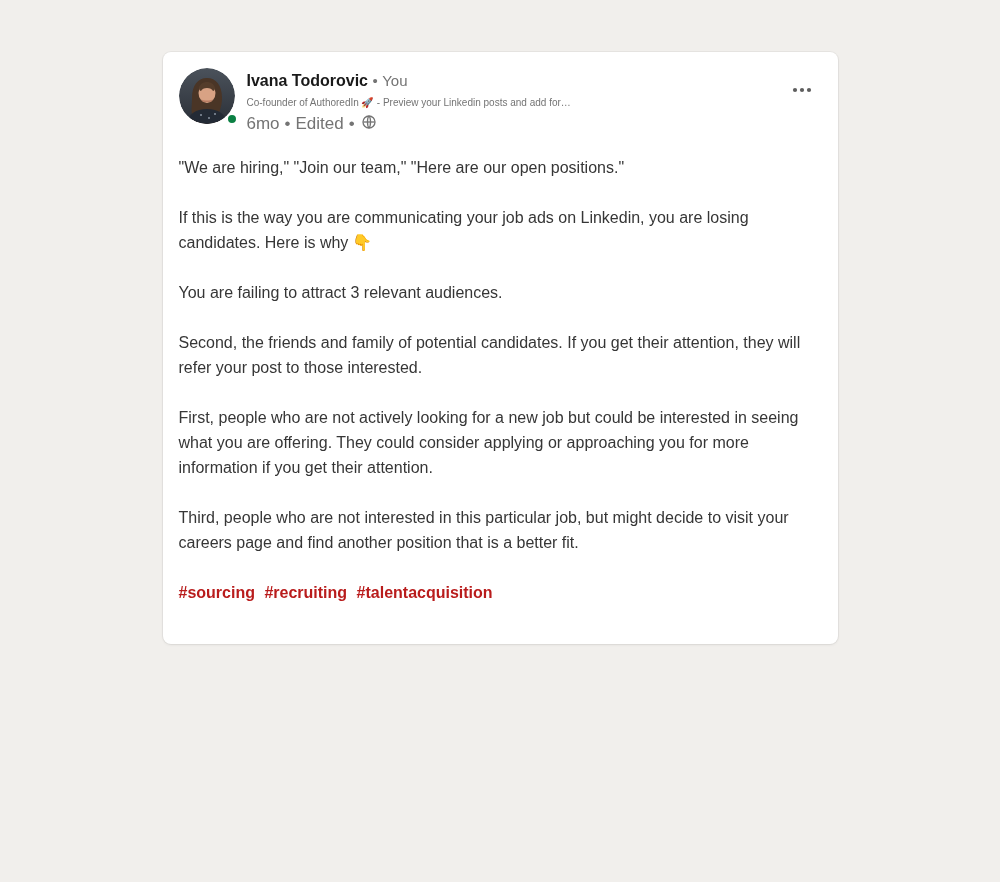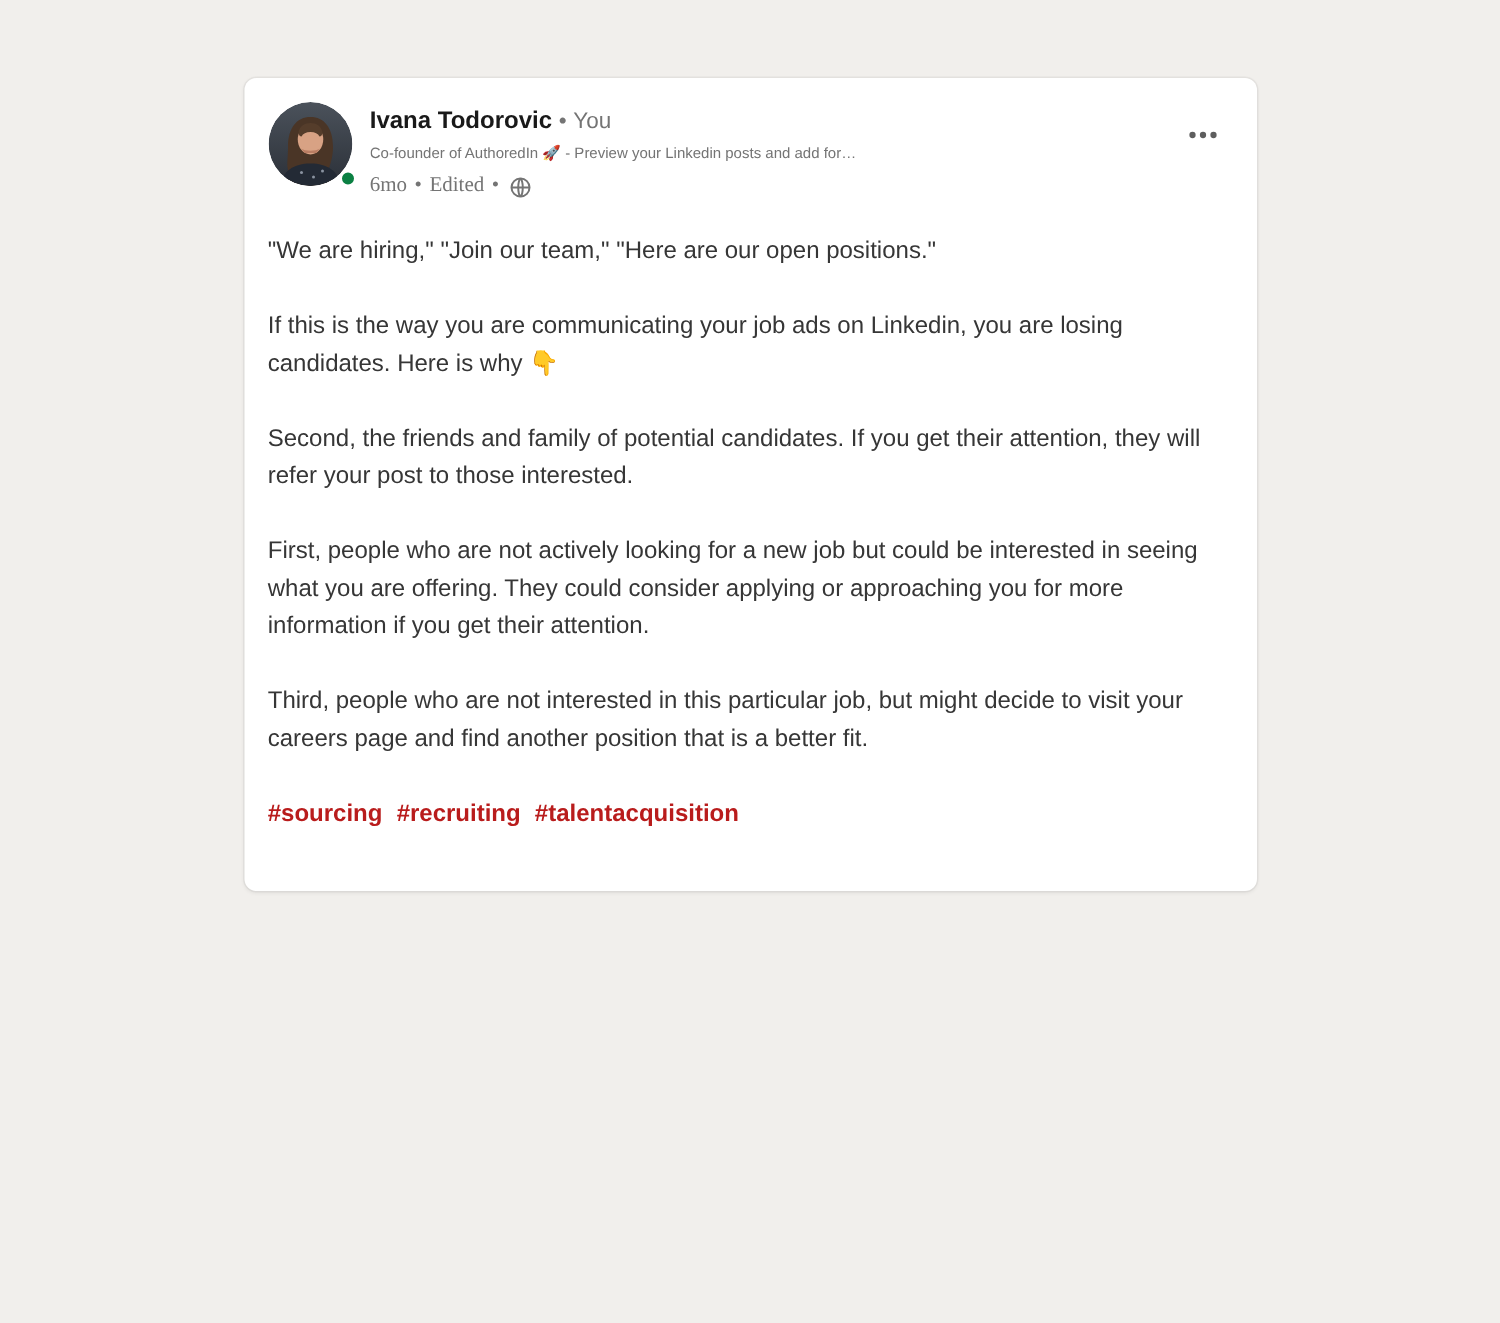--- a/index.html
+++ b/index.html
@@ -64,28 +64,27 @@
   .headline {
     font-size: 10px;
     line-height: 19px;
     color: #747474;
     margin-top: 2px;
     white-space: nowrap;
     overflow: hidden;
     max-width: 560px;
   }
   .meta {
-    font-size: 14px;
+    font-size: 17px;
     line-height: 19px;
     color: #747474;
     margin-top: 2px;
     display: flex;
-    align-items: flex-end;
+    align-items: flex-start;
     gap: 5px;
-    font-family: Liberation Serif, serif;
   }
   .meta .globe { display: inline-flex; margin-left: 1px; }
   .menu-btn {
     flex: none;
     margin-left: auto;
     margin-top: 6px;
     margin-right: 4px;
     border: none;
     background: transparent;
     padding: 4px;
@@ -170,20 +169,21 @@
         <circle cx="12" cy="12" r="2.1"></circle>
         <circle cx="19" cy="12" r="2.1"></circle>
       </svg>
     </button>
 
   </div>
 
   <div class="post-body">
     <p>"We are hiring," "Join our team," "Here are our open positions."</p>
     <p>If this is the way you are communicating your job ads on Linkedin, you are losing candidates. Here is why 👇</p>
+    <p>You are failing to attract 3 relevant audiences.</p>
     <p>Second, the friends and family of potential candidates. If you get their attention, they will refer your post to those interested.</p>
     <p>First, people who are not actively looking for a new job but could be interested in seeing what you are offering. They could consider applying or approaching you for more information if you get their attention.</p>
     <p>Third, people who are not interested in this particular job, but might decide to visit your careers page and find another position that is a better fit.</p>
     <p class="hashtags">
       <a>#sourcing</a>
       <a>#recruiting</a>
       <a>#talentacquisition</a>
     </p>
   </div>
 

